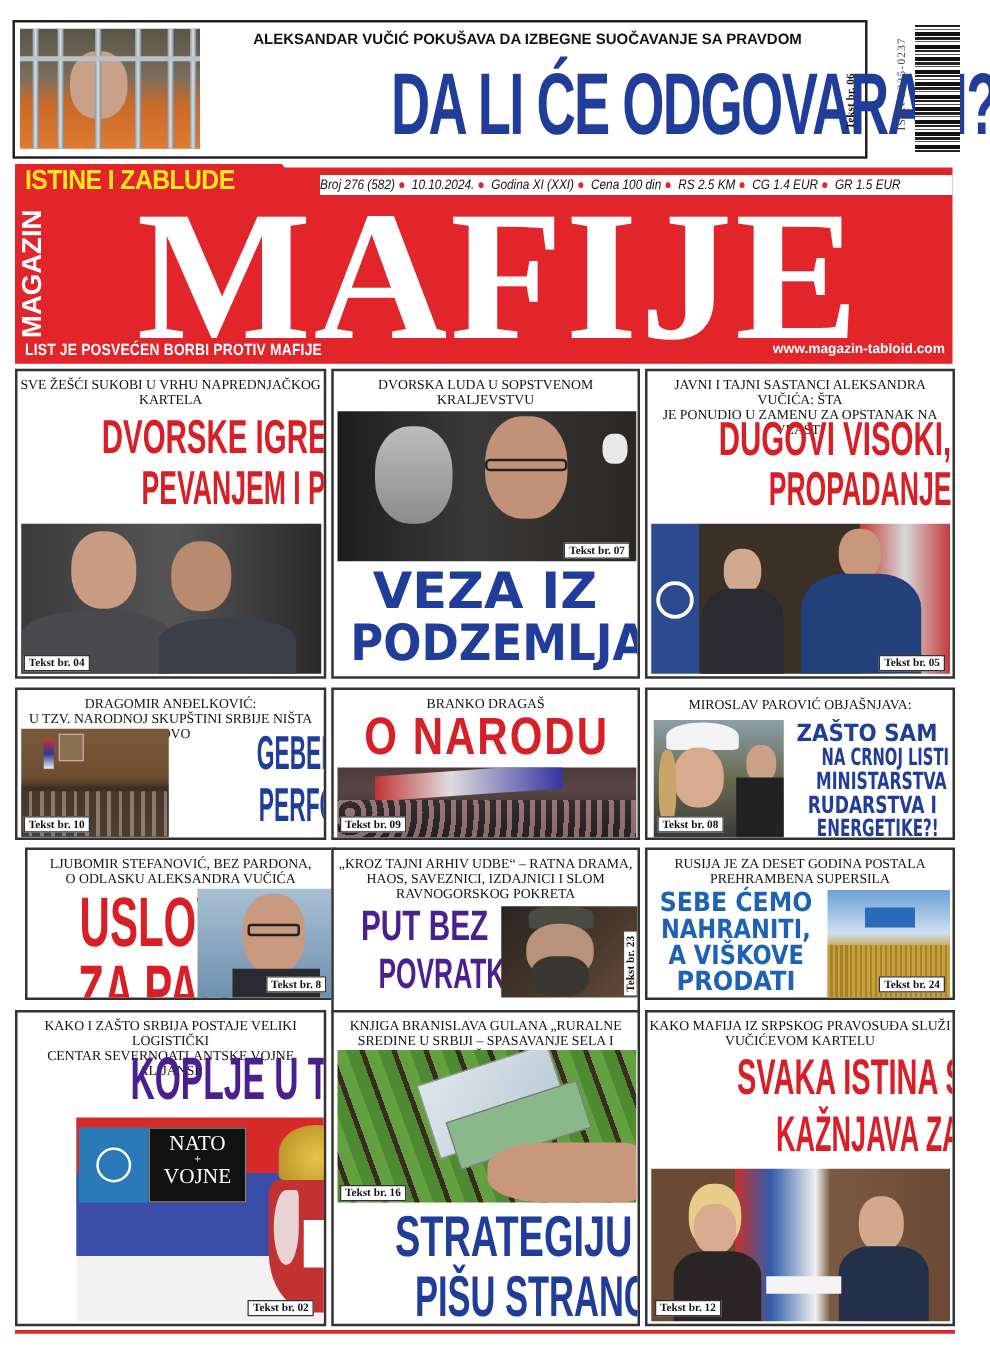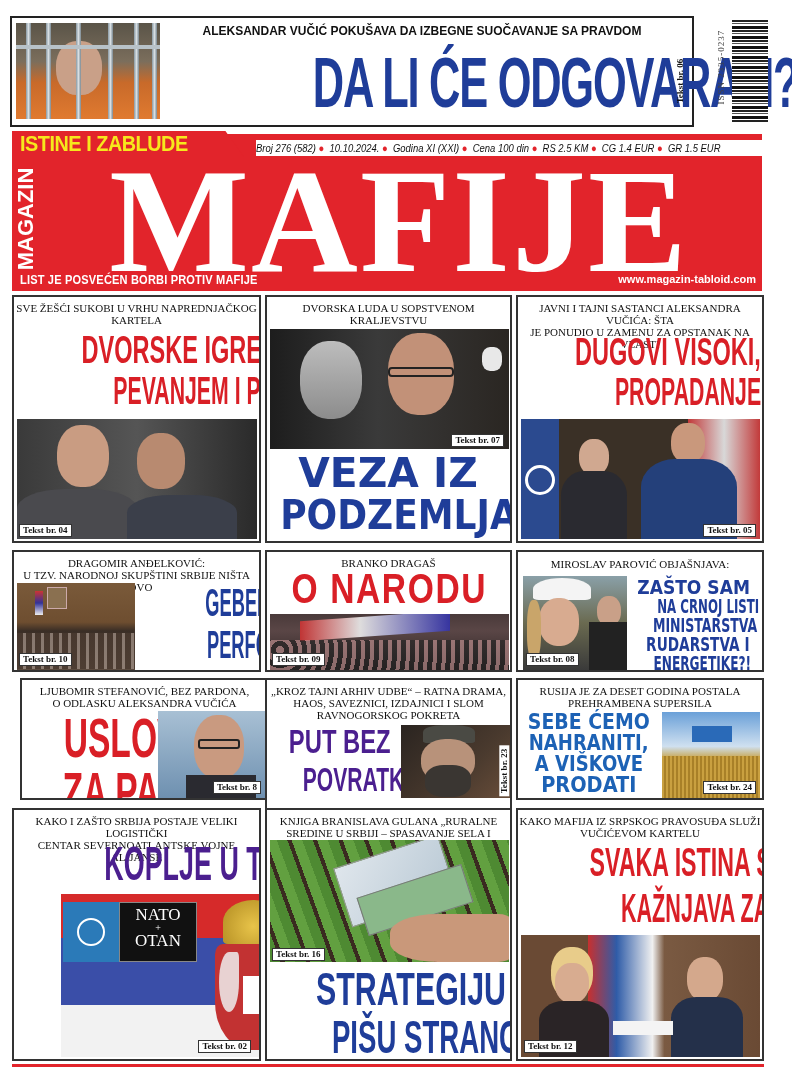--- a/index.html
+++ b/index.html
@@ -268,21 +268,21 @@
     <span class="cond" style="transform:scaleX(0.56);">KOPLJE U TRNJE</span>
   </div>
   <div class="photo" style="left:3px;top:84px;width:223px;height:163px;background:linear-gradient(180deg,#d62a2a 0%,#d62a2a 27%,#3a4ea8 27%,#3a4ea8 68%,#f2f2f2 68%,#f2f2f2 100%);margin-left:44px;">
     <div style="position:absolute;left:2px;top:8px;width:56px;height:60px;background:#2b7ab8;">
       <div style="position:absolute;left:14px;top:16px;width:28px;height:28px;border-radius:50%;border:2px solid #fff;"></div>
     </div>
     <div style="position:absolute;left:58px;top:8px;width:78px;height:60px;background:#111;border:1px solid #888;"></div>
     <div class="serif" style="position:absolute;left:60px;top:12px;width:74px;text-align:center;color:#fff;font-size:17px;line-height:18px;">
       <div>NATO</div>
       <div style="font-size:10px;line-height:8px;">+</div>
-      <div>OTAN</div>
+      <div>VOJNE</div>
     </div>
     <div style="position:absolute;left:162px;top:6px;width:60px;height:44px;border-radius:50% 50% 8% 8%;background:radial-gradient(circle at 50% 60%,#e8c44a,#b08a20);"></div>
     <div style="position:absolute;left:154px;top:50px;width:80px;height:106px;background:#c23232;border-radius:10% 10% 45% 45%;">
       <div style="position:absolute;left:28px;top:32px;width:24px;height:38px;background:#fff;"></div>
       <div style="position:absolute;left:4px;top:8px;width:20px;height:60px;background:#eee;border-radius:50% 10% 50% 50%;opacity:0.85;"></div>
       <div style="position:absolute;right:4px;top:8px;width:20px;height:60px;background:#eee;border-radius:10% 50% 50% 50%;opacity:0.85;"></div>
     </div>
   </div>
   <div class="tag" style="right:8px;bottom:6px;">Tekst br. 02</div>
 </div>

